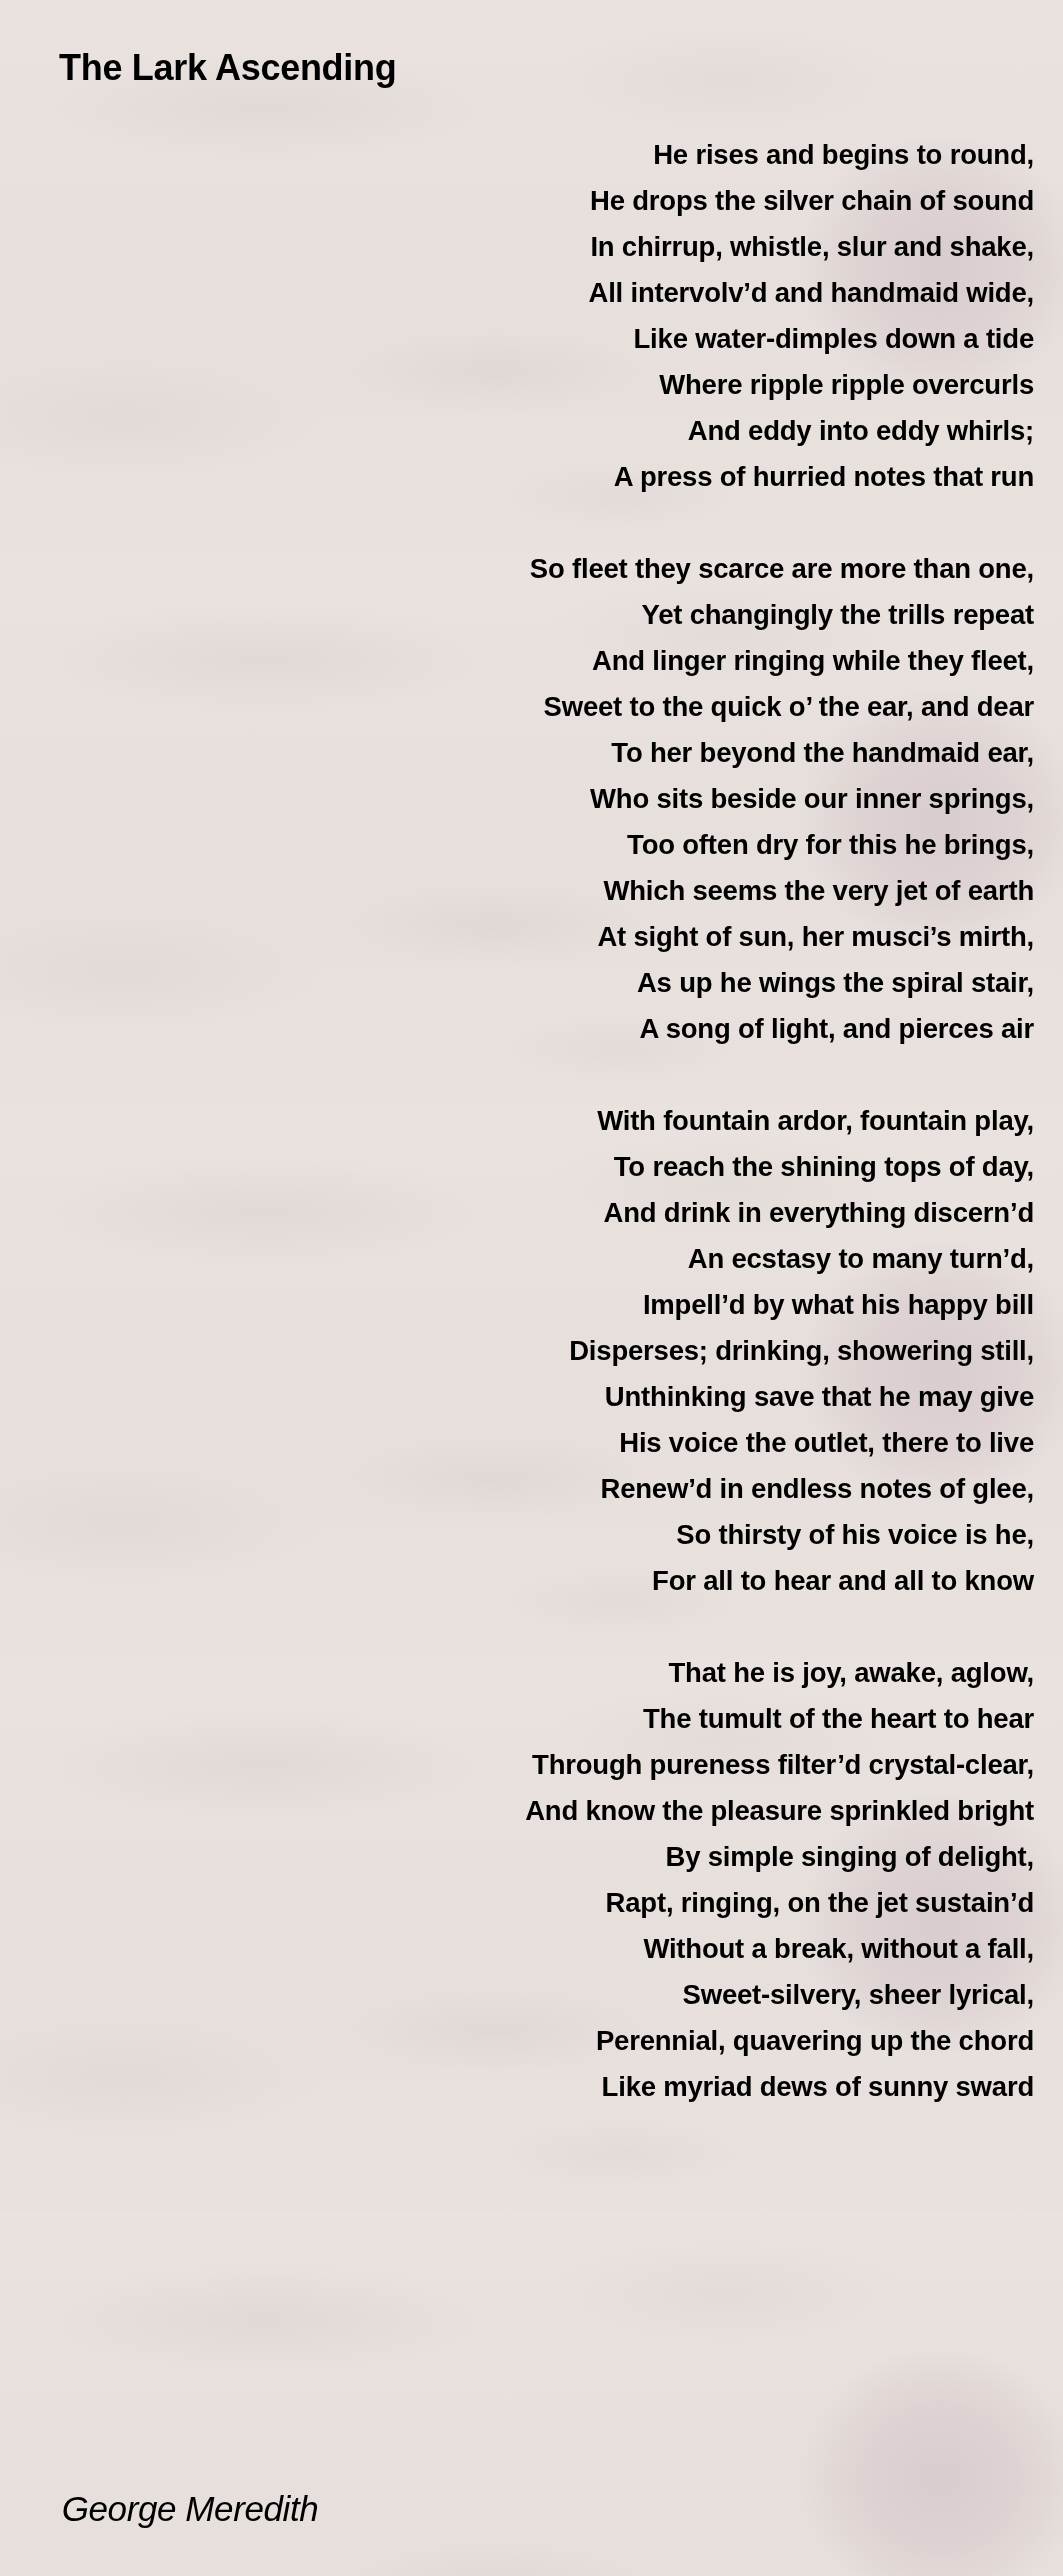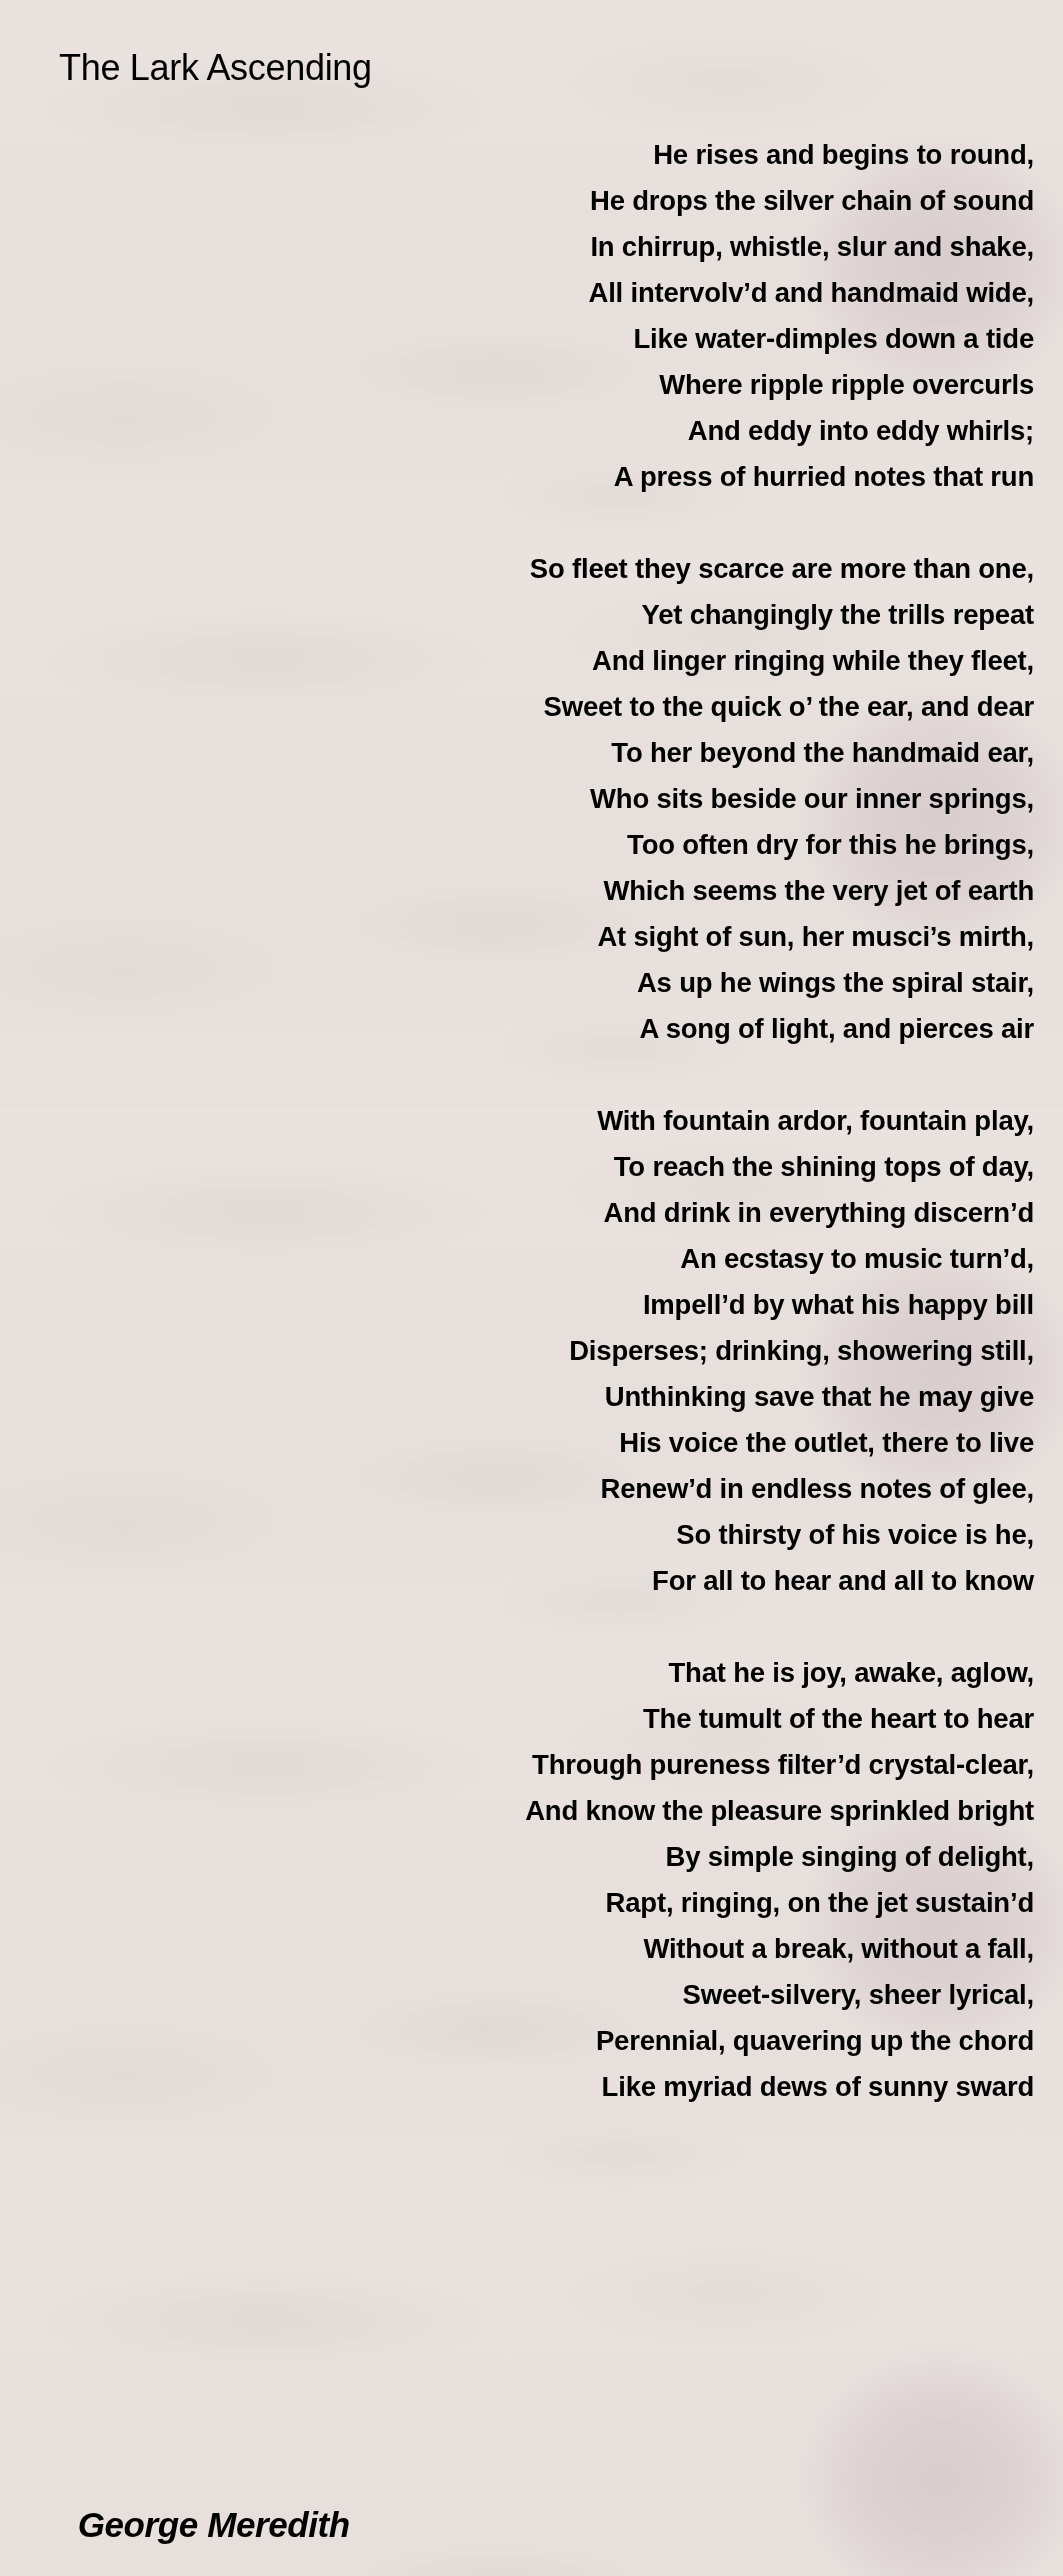--- a/index.html
+++ b/index.html
@@ -43,21 +43,21 @@
       top: 0;
       width: 975px;
       z-index: 1;
     }
     .title {
       position: absolute;
       left: 0;
       top: 46px;
       margin: 0;
       font-size: 36px;
-      font-weight: normal;
+      font-weight: bold;
       line-height: 44px;
       white-space: nowrap;
       letter-spacing: -0.3px;
     }
     .poem {
       position: absolute;
       left: 0;
       top: 132px;
       width: 975px;
     }
@@ -71,24 +71,24 @@
       font-weight: bold;
       line-height: 46px;
       height: 46px;
       white-space: nowrap;
       letter-spacing: -0.2px;
     }
     .author {
       position: absolute;
       left: 2.7px;
       top: 2486px;
-      margin: 16px;
+      margin: 0;
       font-size: 35px;
       font-style: italic;
-      font-weight: bold;
+      font-weight: normal;
       line-height: 46px;
       white-space: nowrap;
       letter-spacing: -0.4px;
     }
   </style>
 </head>
 <body>
 
 <div class="bg-layer">
   <div class="bg-tile" style="top:0px;"></div>
@@ -122,21 +122,21 @@
         <span class="line">Too often dry for this he brings,</span>
         <span class="line">Which seems the very jet of earth</span>
         <span class="line">At sight of sun, her musci’s mirth,</span>
         <span class="line">As up he wings the spiral stair,</span>
         <span class="line">A song of light, and pierces air</span>
       </div>
       <div class="stanza">
         <span class="line">With fountain ardor, fountain play,</span>
         <span class="line">To reach the shining tops of day,</span>
         <span class="line">And drink in everything discern’d</span>
-        <span class="line">An ecstasy to music turn’d,</span>
+        <span class="line">An ecstasy to many turn’d,</span>
         <span class="line">Impell’d by what his happy bill</span>
         <span class="line">Disperses; drinking, showering still,</span>
         <span class="line">Unthinking save that he may give</span>
         <span class="line">His voice the outlet, there to live</span>
         <span class="line">Renew’d in endless notes of glee,</span>
         <span class="line">So thirsty of his voice is he,</span>
         <span class="line">For all to hear and all to know</span>
       </div>
       <div class="stanza">
         <span class="line">That he is joy, awake, aglow,</span>

